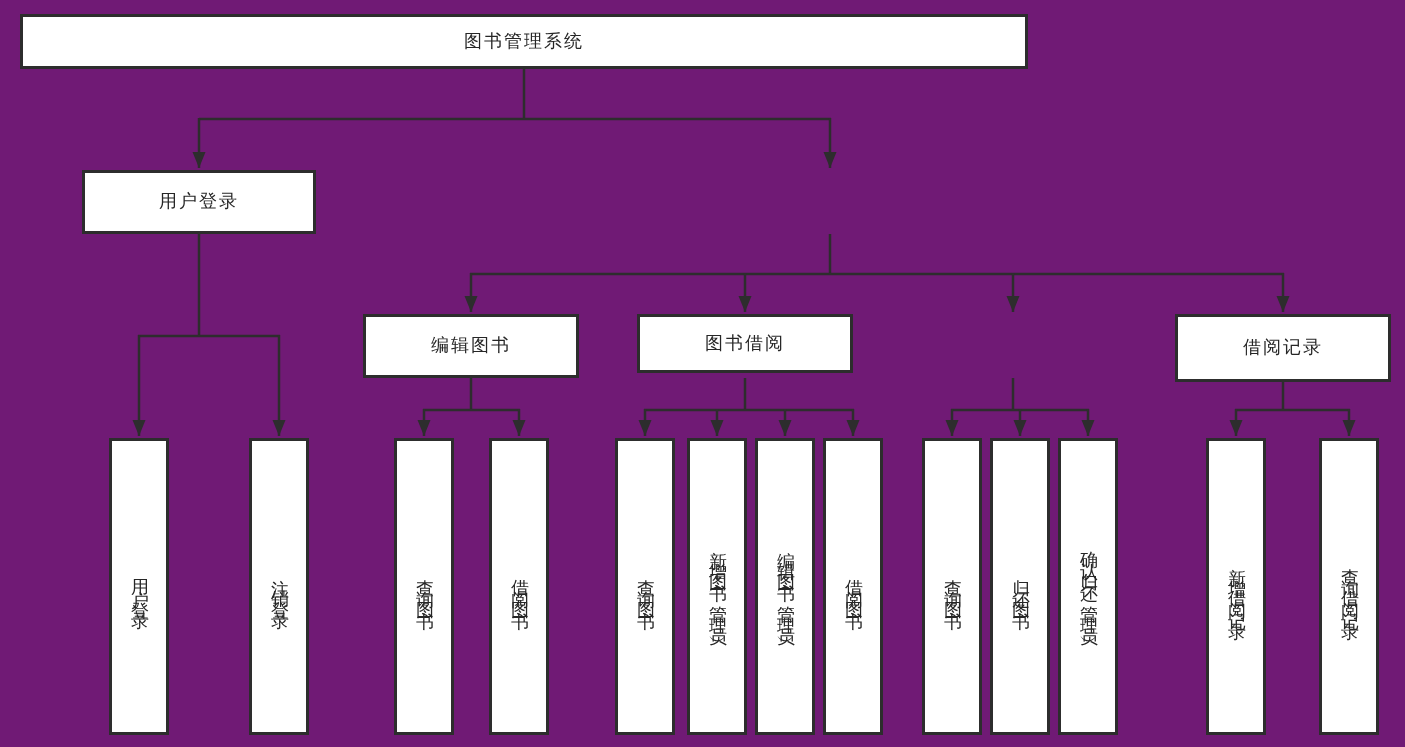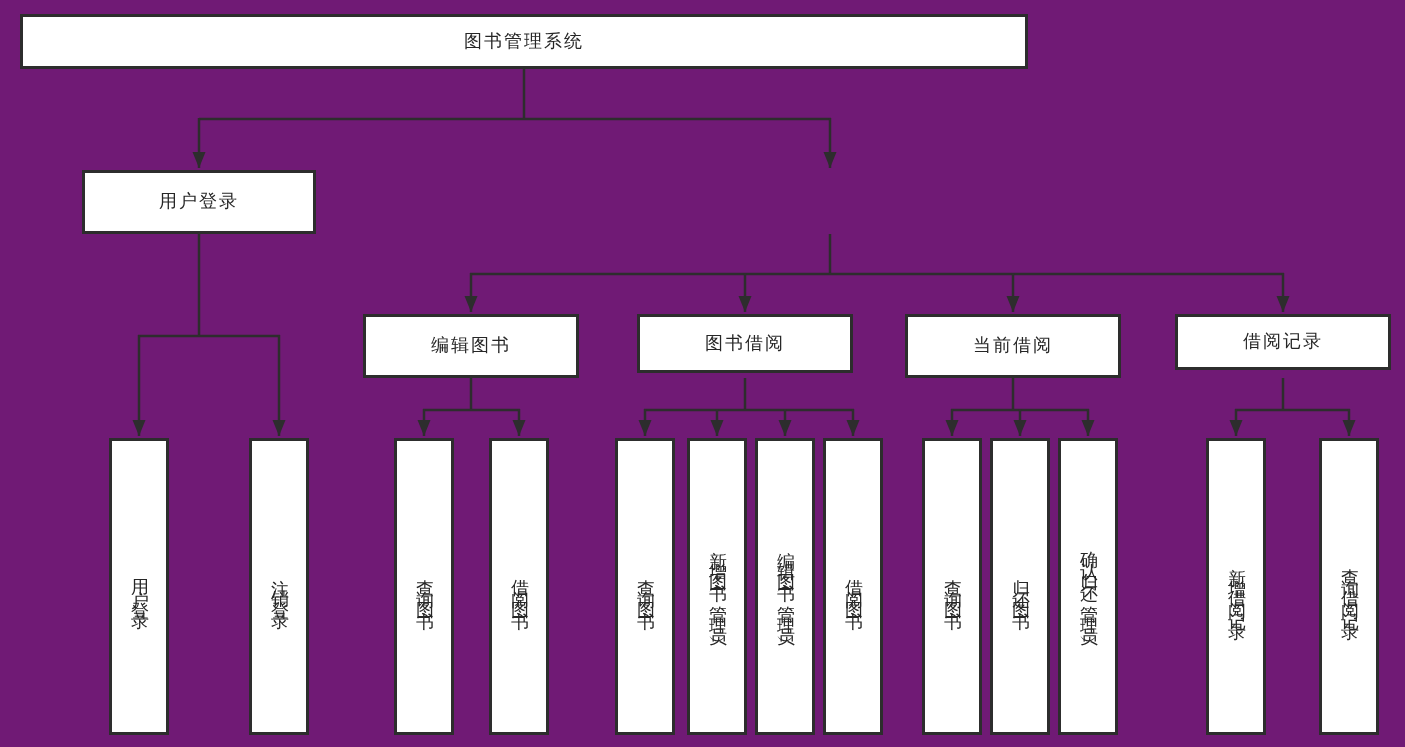--- a/index.html
+++ b/index.html
@@ -79,22 +79,21 @@
     <line x1="1236" y1="409" x2="1236" y2="436" marker-end="url(#ah)"></line>
     <line x1="1349" y1="409" x2="1349" y2="436" marker-end="url(#ah)"></line>
   </svg>
 
   <div class="box hnode" style="left:20px;top:14px;width:1008px;height:55px">图书管理系统</div>
 
   <div class="box hnode" style="left:82px;top:170px;width:234px;height:64px">用户登录</div>
 
   <div class="box hnode" style="left:363px;top:314px;width:216px;height:64px">编辑图书</div>
   <div class="box hnode" style="left:637px;top:314px;width:216px;height:59px">图书借阅</div>
-  <div class="box hnode" style="left:905px;top:314px;width:216px;height:64px">当前借阅</div>
-  <div class="box hnode" style="left:1175px;top:314px;width:216px;height:56px">借阅记录</div>
+  <div class="box hnode" style="left:1175px;top:314px;width:216px;height:68px">借阅记录</div>
 
   <div class="box leaf" style="left:109px;top:438px;width:60px;height:297px">用户登录</div>
   <div class="box leaf" style="left:249px;top:438px;width:60px;height:297px">注销登录</div>
 
   <div class="box leaf" style="left:394px;top:438px;width:60px;height:297px">查询图书</div>
   <div class="box leaf" style="left:489px;top:438px;width:60px;height:297px">借阅图书</div>
 
   <div class="box leaf" style="left:615px;top:438px;width:60px;height:297px">查询图书</div>
   <div class="box leaf" style="left:687px;top:438px;width:60px;height:297px">新增图书（管理员）</div>
   <div class="box leaf" style="left:755px;top:438px;width:60px;height:297px">编辑图书（管理员）</div>

